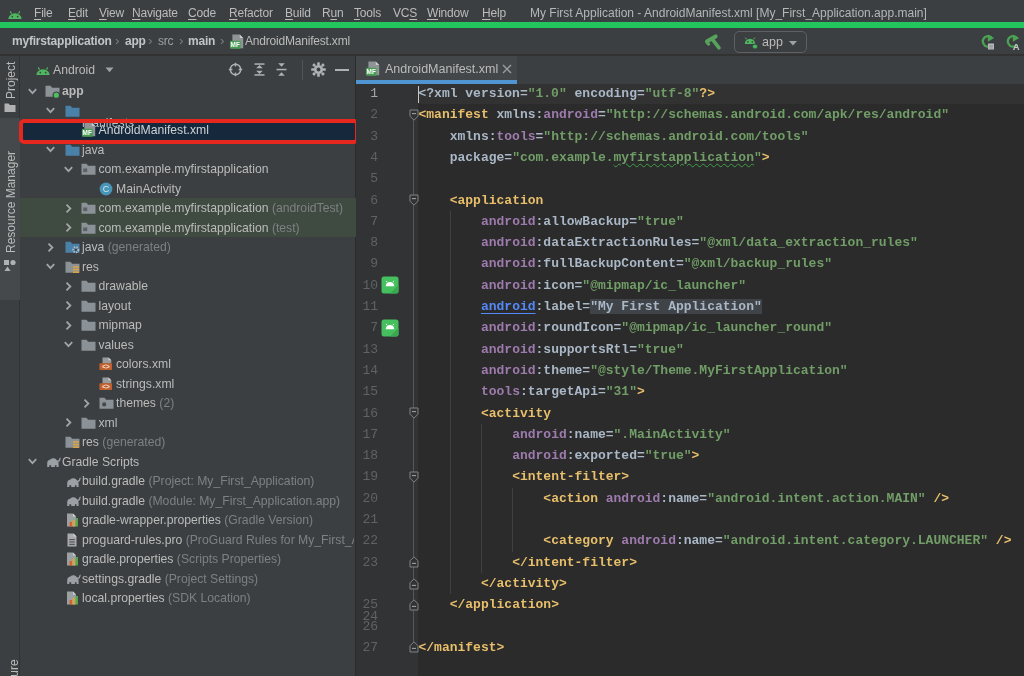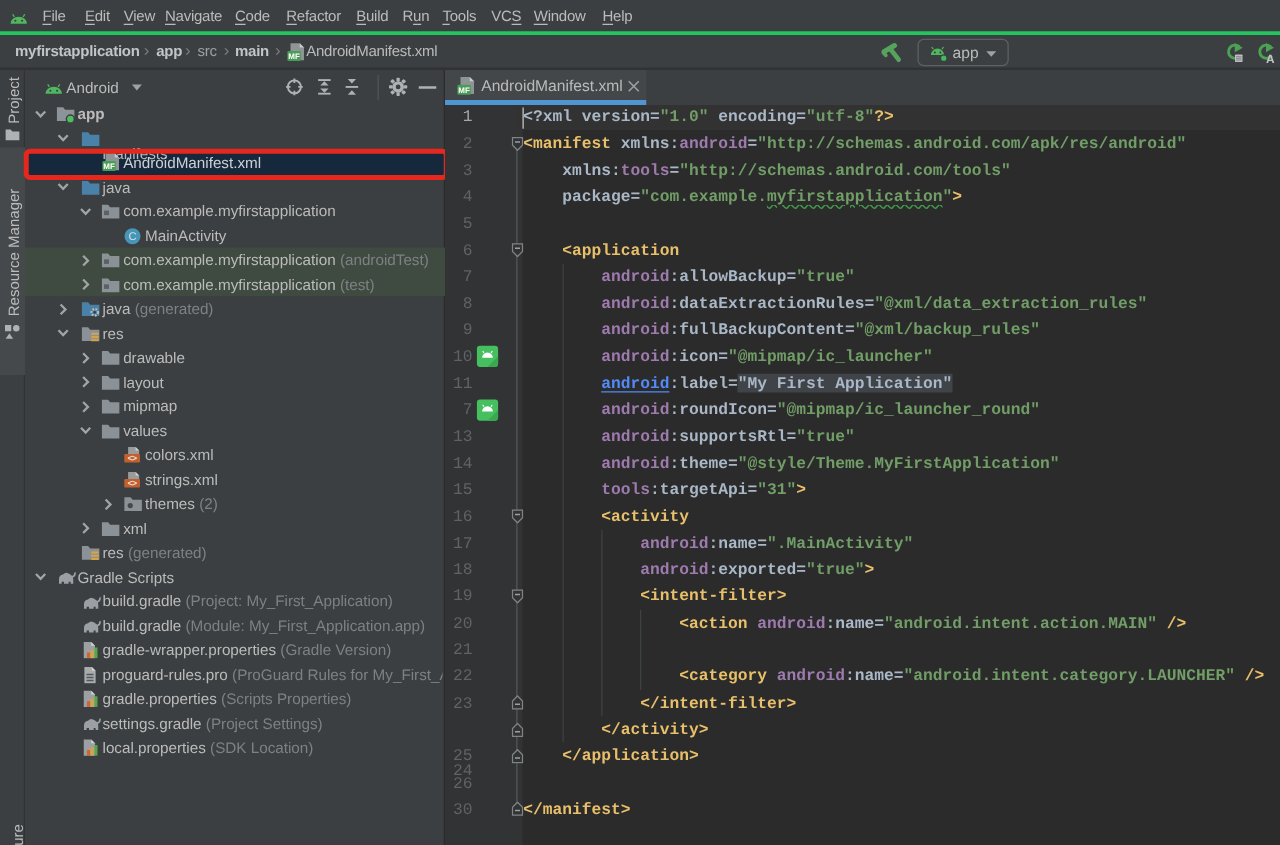--- a/index.html
+++ b/index.html
@@ -1,20 +1,20 @@
 <!DOCTYPE html>
 <html><head>
 <meta charset="utf-8">
 <style>
   * { margin:0; padding:0; box-sizing:border-box; }
   html,body { width:1024px; height:676px; overflow:hidden; background:#2B2B2B; }
   body { font-family:"Liberation Sans", sans-serif; position:relative; }
   .abs { position:absolute; }
   
-  #menubar { left:0; top:0; width:1024px; height:28px; background:#3C3F41; border-bottom:3px solid #22c55e; }
+  #menubar { left:0; top:0; width:1024px; height:28px; background:#3C3F41; border-bottom:6px solid #22c55e; }
   #navbar  { left:0; top:28px; width:1024px; height:28px; background:#3C3F41; border-bottom:2px solid #323232; }
   .menuitem { position:absolute; top:0; color:#bbbbbb; font-size:12px; letter-spacing:-0.2px; line-height:27px; }
   .menuitem u { text-underline-offset:2px; text-decoration-thickness:1px; }
   
   .crumb { position:absolute; top:0; color:#bbbbbb; font-size:12px; letter-spacing:-0.2px; line-height:27px; }
   .crumb.b { font-weight:bold; color:#c2c4c6; }
   .crumb.dim { color:#9da0a2; }
   .csep { position:absolute; top:0; color:#7b7f82; font-size:13.5px; line-height:26px; }
   
   .combo { position:absolute; top:3px; height:22px; border:1px solid #5e6163; border-radius:5px; }
@@ -56,20 +56,21 @@
   <span class="menuitem" style="left:99px"><u>V</u>iew</span>
   <span class="menuitem" style="left:132px"><u>N</u>avigate</span>
   <span class="menuitem" style="left:188px"><u>C</u>ode</span>
   <span class="menuitem" style="left:229px"><u>R</u>efactor</span>
   <span class="menuitem" style="left:285px"><u>B</u>uild</span>
   <span class="menuitem" style="left:322px">R<u>u</u>n</span>
   <span class="menuitem" style="left:354px"><u>T</u>ools</span>
   <span class="menuitem" style="left:393px">VC<u>S</u></span>
   <span class="menuitem" style="left:427px"><u>W</u>indow</span>
   <span class="menuitem" style="left:482px"><u>H</u>elp</span>
+  <span class="menuitem" style="left:530px;color:#b4b6b8;letter-spacing:0">My First Application - AndroidManifest.xml [My_First_Application.app.main]</span>
 </div>
 
 <div class="abs" id="navbar">
   <span class="crumb b" style="left:12px">myfirstapplication</span>
   <span class="csep" style="left:115px">›</span>
   <span class="crumb b" style="left:125px">app</span>
   <span class="csep" style="left:148px">›</span>
   <span class="crumb dim" style="left:158px">src</span>
   <span class="csep" style="left:179px">›</span>
   <span class="crumb b" style="left:188px">main</span>
@@ -445,21 +446,21 @@
 <div class="gn" style="top:530.3px">22</div>
 <div class="code-line" style="top:551.6px">            <span class="t">&lt;/intent-filter&gt;</span></div>
 <div class="gn" style="top:551.6px">23</div>
 <div class="code-line" style="top:572.9px">        <span class="t">&lt;/activity&gt;</span></div>
 <div class="gn" style="top:606px">24</div>
 <div class="code-line" style="top:594.2px">    <span class="t">&lt;/application&gt;</span></div>
 <div class="gn" style="top:594.2px">25</div>
 <div class="code-line" style="top:615.5px"></div>
 <div class="gn" style="top:615.5px">26</div>
 <div class="code-line" style="top:636.8px"><span class="t">&lt;/manifest&gt;</span></div>
-<div class="gn" style="top:636.8px">30</div>
+<div class="gn" style="top:636.8px">27</div>
 <div class="abs" style="left:417.5px;top:85.5px;width:1.6px;height:17px;background:#c8c8c8"></div>
 <svg class="abs" style="left:408.5px;top:108.95px" width="10" height="12" viewBox="0 0 10 12">
       <path d="M1 1 h8 v6.2 l-4 4 l-4 -4 z" fill="#313335" stroke="#818485" stroke-width="1"></path>
       <line x1="3" y1="4.6" x2="7" y2="4.6" stroke="#9da0a2" stroke-width="1.1"></line>
     </svg>
 <svg class="abs" style="left:408.5px;top:194.15px" width="10" height="12" viewBox="0 0 10 12">
       <path d="M1 1 h8 v6.2 l-4 4 l-4 -4 z" fill="#313335" stroke="#818485" stroke-width="1"></path>
       <line x1="3" y1="4.6" x2="7" y2="4.6" stroke="#9da0a2" stroke-width="1.1"></line>
     </svg>
 <svg class="abs" style="left:408.5px;top:407.15px" width="10" height="12" viewBox="0 0 10 12">

